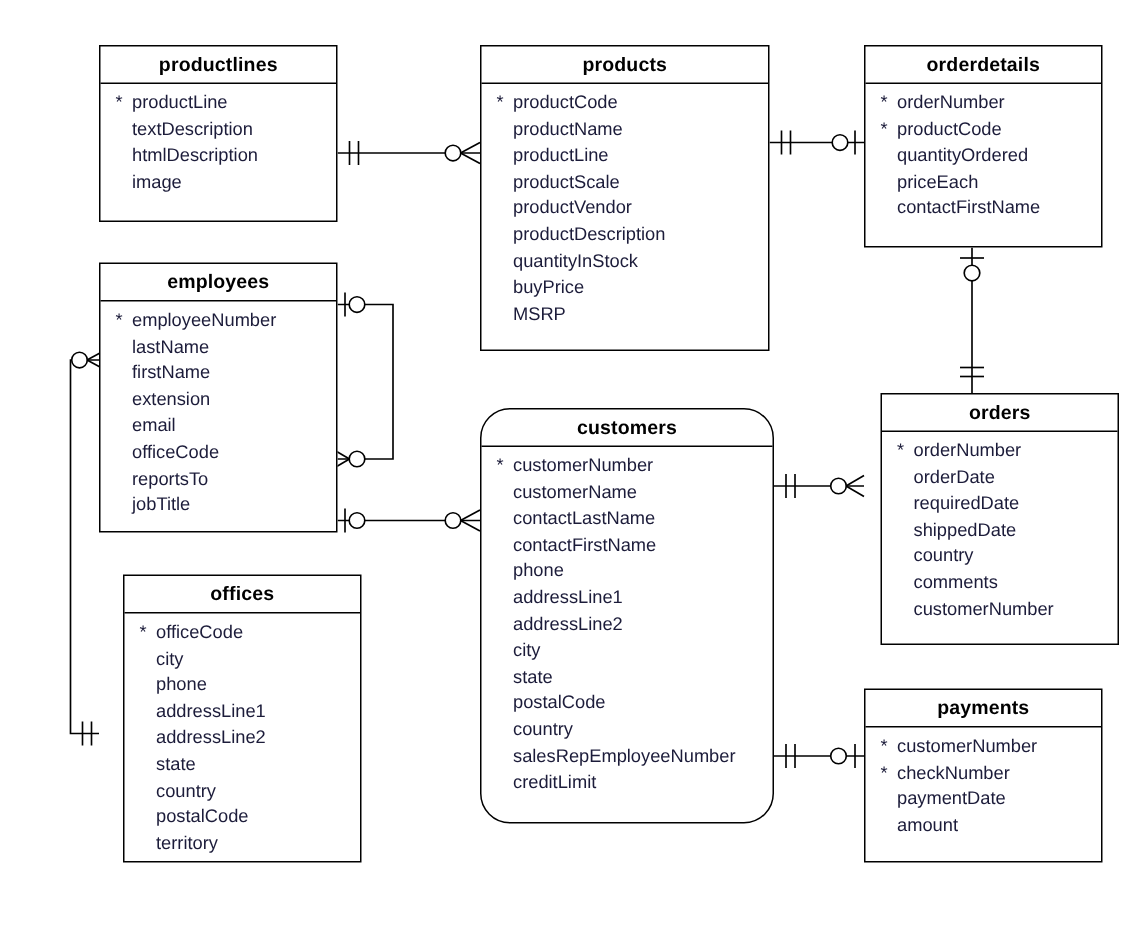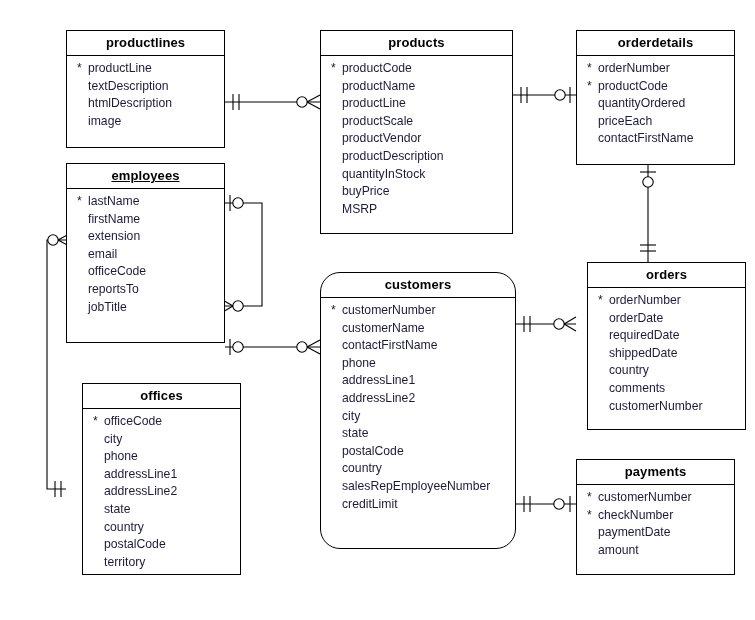--- a/index.html
+++ b/index.html
@@ -181,24 +181,24 @@
       <div class="entity" style="left: 576px; top: 30px; width: 159px; height: 135px;">
         <div class="entity-title">orderdetails</div>
         <div class="attr-list">
           <div class="attr"><span class="pk">*</span><span class="nm">orderNumber</span></div>
           <div class="attr"><span class="pk">*</span><span class="nm">productCode</span></div>
           <div class="attr"><span class="pk"></span><span class="nm">quantityOrdered</span></div>
           <div class="attr"><span class="pk"></span><span class="nm">priceEach</span></div>
           <div class="attr"><span class="pk"></span><span class="nm">contactFirstName</span></div>
         </div>
       </div>
-      <div class="entity" style="left: 66px; top: 163px; width: 159px; height: 180px; text-decoration: underline;">
+      <div class="entity" style="left: 66px; top: 175px; width: 159px; height: 180px;">
         <div class="entity-title">employees</div>
         <div class="attr-list">
-          <div class="attr"><span class="pk">*</span></div>
+          <div class="attr"><span class="pk">*</span><span class="nm">employeeNumber</span></div>
           <div class="attr"><span class="pk"></span><span class="nm">lastName</span></div>
           <div class="attr"><span class="pk"></span><span class="nm">firstName</span></div>
           <div class="attr"><span class="pk"></span><span class="nm">extension</span></div>
           <div class="attr"><span class="pk"></span><span class="nm">email</span></div>
           <div class="attr"><span class="pk"></span><span class="nm">officeCode</span></div>
           <div class="attr"><span class="pk"></span><span class="nm">reportsTo</span></div>
           <div class="attr"><span class="pk"></span><span class="nm">jobTitle</span></div>
         </div>
       </div>
       <div class="entity" style="left: 66px; top: 383px; width: 159px; height: 192px; margin-left: 16px;">
@@ -213,20 +213,21 @@
           <div class="attr"><span class="pk"></span><span class="nm">country</span></div>
           <div class="attr"><span class="pk"></span><span class="nm">postalCode</span></div>
           <div class="attr"><span class="pk"></span><span class="nm">territory</span></div>
         </div>
       </div>
       <div class="entity" style="left: 320px; top: 272px; width: 196px; height: 277px; border-radius: 20px;">
         <div class="entity-title">customers</div>
         <div class="attr-list">
           <div class="attr"><span class="pk">*</span><span class="nm">customerNumber</span></div>
           <div class="attr"><span class="pk"></span><span class="nm">customerName</span></div>
+          <div class="attr"><span class="pk"></span><span class="nm">contactLastName</span></div>
           <div class="attr"><span class="pk"></span><span class="nm">contactFirstName</span></div>
           <div class="attr"><span class="pk"></span><span class="nm">phone</span></div>
           <div class="attr"><span class="pk"></span><span class="nm">addressLine1</span></div>
           <div class="attr"><span class="pk"></span><span class="nm">addressLine2</span></div>
           <div class="attr"><span class="pk"></span><span class="nm">city</span></div>
           <div class="attr"><span class="pk"></span><span class="nm">state</span></div>
           <div class="attr"><span class="pk"></span><span class="nm">postalCode</span></div>
           <div class="attr"><span class="pk"></span><span class="nm">country</span></div>
           <div class="attr"><span class="pk"></span><span class="nm">salesRepEmployeeNumber</span></div>
           <div class="attr"><span class="pk"></span><span class="nm">creditLimit</span></div>

